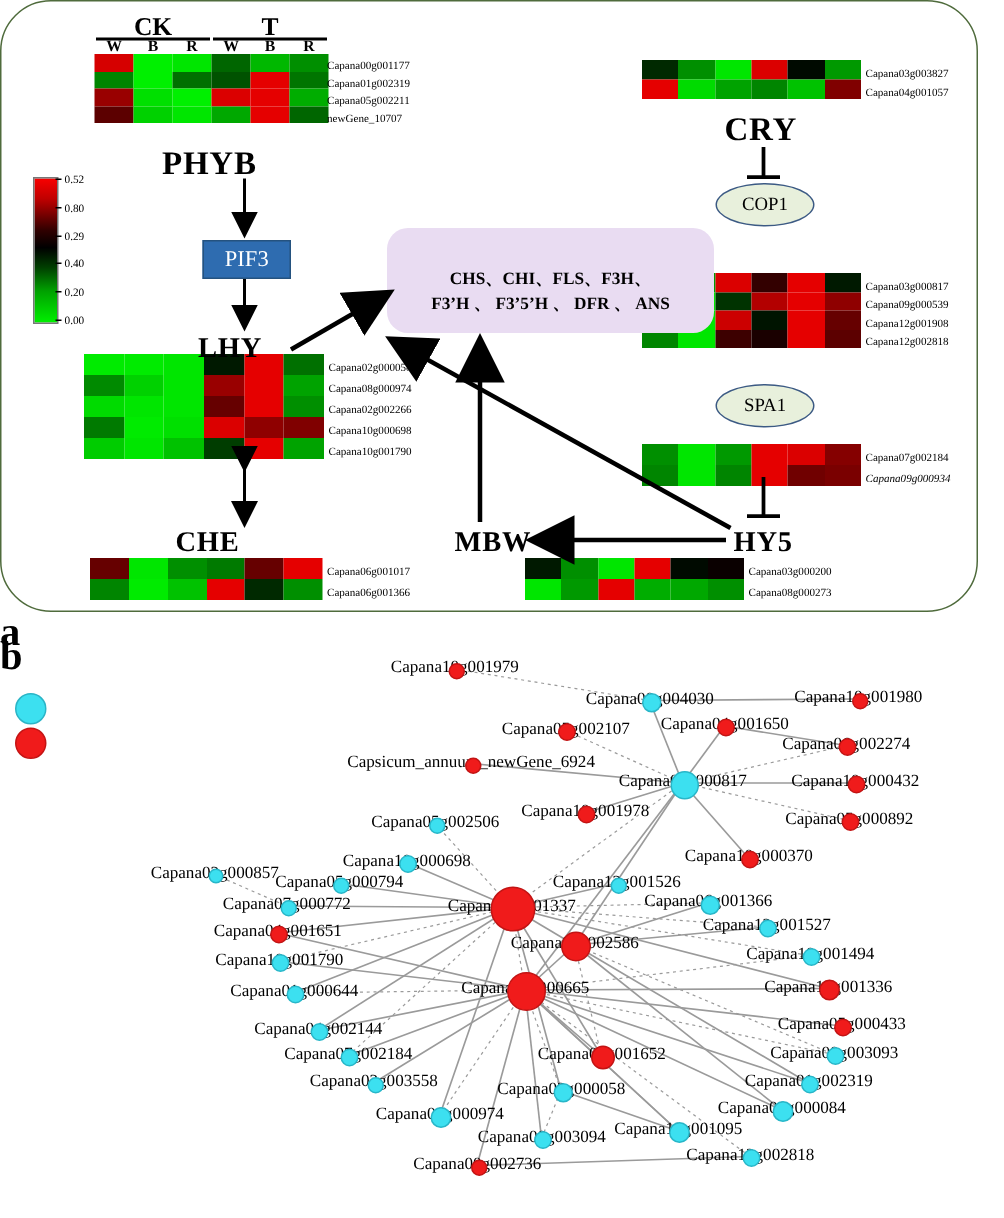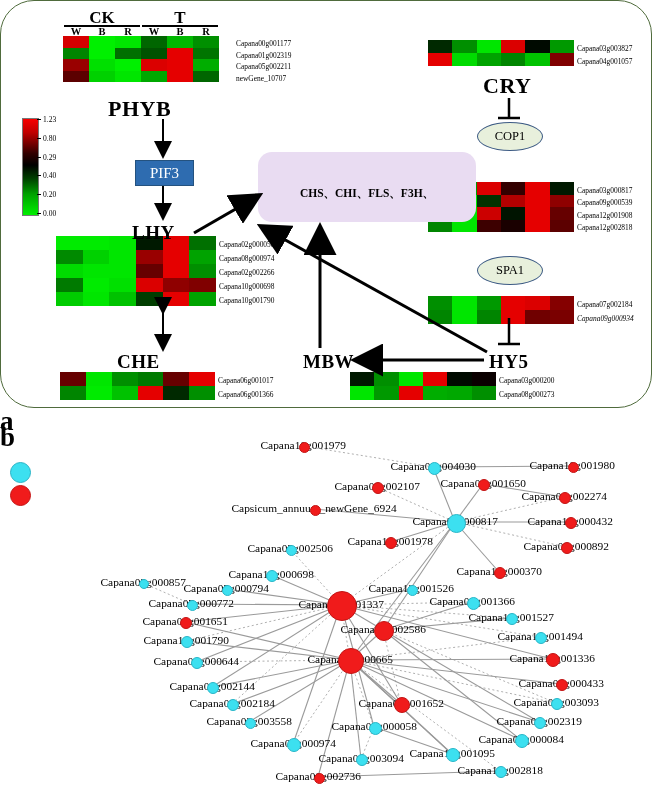--- a/index.html
+++ b/index.html
@@ -48,21 +48,21 @@
 </style>
 </head>
 <body>
 
 <div id="panel-a-frame"></div>
 <div class="plabel" style="left:6px;top:10px;">a</div>
 
 <div id="cbar"></div>
 <div id="cbar-ticks">
     <div class="cbdash" style="left: 37px; top: 119px;"></div>
-    <div class="cbtick" style="left: 43px; top: 115px;">1.23</div>
+    <div class="cbtick" style="left: 43px; top: 115px;">0.52</div>
     <div class="cbdash" style="left: 37px; top: 137.8px;"></div>
     <div class="cbtick" style="left: 43px; top: 133.8px;">0.80</div>
     <div class="cbdash" style="left: 37px; top: 156.6px;"></div>
     <div class="cbtick" style="left: 43px; top: 152.6px;">0.29</div>
     <div class="cbdash" style="left: 37px; top: 175.4px;"></div>
     <div class="cbtick" style="left: 43px; top: 171.4px;">0.40</div>
     <div class="cbdash" style="left: 37px; top: 194.2px;"></div>
     <div class="cbtick" style="left: 43px; top: 190.2px;">0.20</div>
     <div class="cbdash" style="left: 37px; top: 213px;"></div>
     <div class="cbtick" style="left: 43px; top: 209px;">0.00</div>
@@ -103,21 +103,21 @@
       <div class="cell" style="background: rgb(219, 0, 0);"></div>
       <div class="cell" style="background: rgb(229, 0, 0);"></div>
       <div class="cell" style="background: rgb(0, 173, 0);"></div>
       <div class="cell" style="background: rgb(92, 0, 0);"></div>
       <div class="cell" style="background: rgb(0, 209, 0);"></div>
       <div class="cell" style="background: rgb(0, 230, 0);"></div>
       <div class="cell" style="background: rgb(0, 168, 0);"></div>
       <div class="cell" style="background: rgb(229, 0, 0);"></div>
       <div class="cell" style="background: rgb(0, 102, 0);"></div>
     </div>
-    <div class="hmlabels" style="left: 236px; top: 38px; height: 46px;">
+    <div class="hmlabels" style="left: 218px; top: 38px; height: 46px;">
       <div style="height: 11.5px;">Capana00g001177</div>
       <div style="height: 11.5px;">Capana01g002319</div>
       <div style="height: 11.5px;">Capana05g002211</div>
       <div style="height: 11.5px;">newGene_10707</div>
     </div>
     <div class="hm" style="left: 56px; top: 236px; width: 160px; height: 70px; grid-template-columns: repeat(6, 1fr); grid-template-rows: repeat(5, 1fr);">
       <div class="cell" style="background: rgb(0, 235, 0);"></div>
       <div class="cell" style="background: rgb(0, 235, 0);"></div>
       <div class="cell" style="background: rgb(0, 230, 0);"></div>
       <div class="cell" style="background: rgb(0, 25, 0);"></div>
@@ -266,20 +266,21 @@
 <div class="nodetxt" style="left:132px;top:222px;font-size:19px;">LHY</div>
 <div class="nodetxt" style="left:117px;top:351px;font-size:19px;">CHE</div>
 <div class="nodetxt" style="left:303px;top:351px;font-size:19px;">MBW</div>
 <div class="nodetxt" style="left:483px;top:73px;font-size:22px;">CRY</div>
 <div class="ellipse" style="left:477px;top:122px;width:64px;height:27px;">COP1</div>
 <div class="ellipse" style="left:477px;top:256px;width:64px;height:27px;">SPA1</div>
 <div class="nodetxt" style="left:489px;top:351px;font-size:19px;">HY5</div>
 
 <div id="anthobox" style="left:258px;top:152px;width:218px;height:70px;">
   <div class="t2">CHS、CHI、FLS、F3H、</div>
+  <div class="t3">F3’H 、 F3’5’H 、 DFR 、 ANS</div>
 </div>
 
 <svg class="ov" width="669" height="424">
   <defs>
     <marker id="ah" markerWidth="9" markerHeight="9" refX="7" refY="4.5" orient="auto">
       <path d="M0,0 L9,4.5 L0,9 z" fill="#000"></path>
     </marker>
     <marker id="ah2" markerWidth="11" markerHeight="11" refX="9" refY="5.5" orient="auto">
       <path d="M0,0 L11,5.5 L0,11 z" fill="#000"></path>
     </marker>

